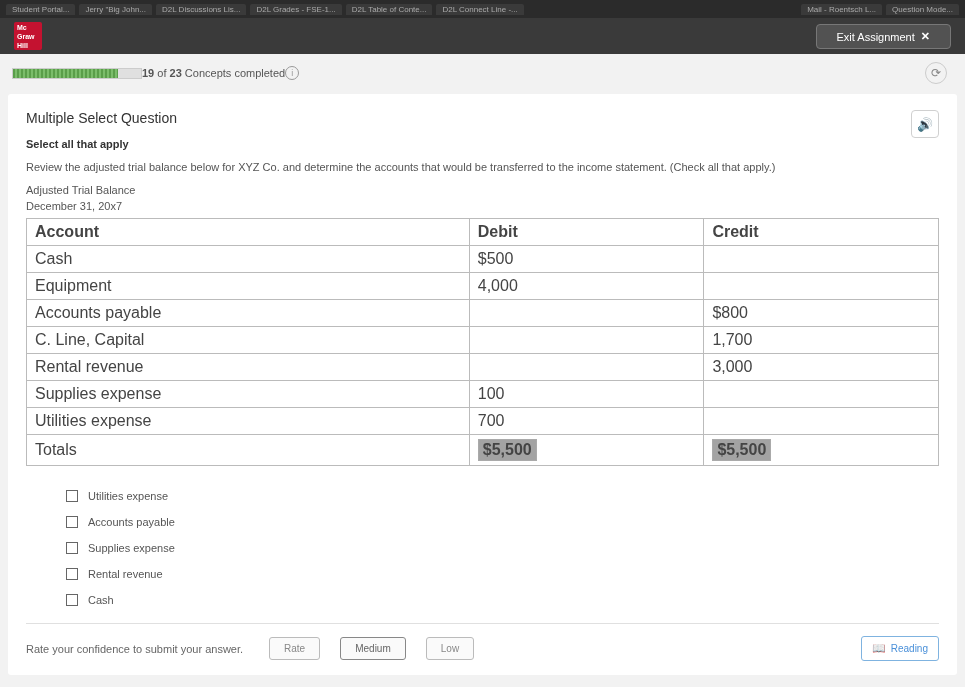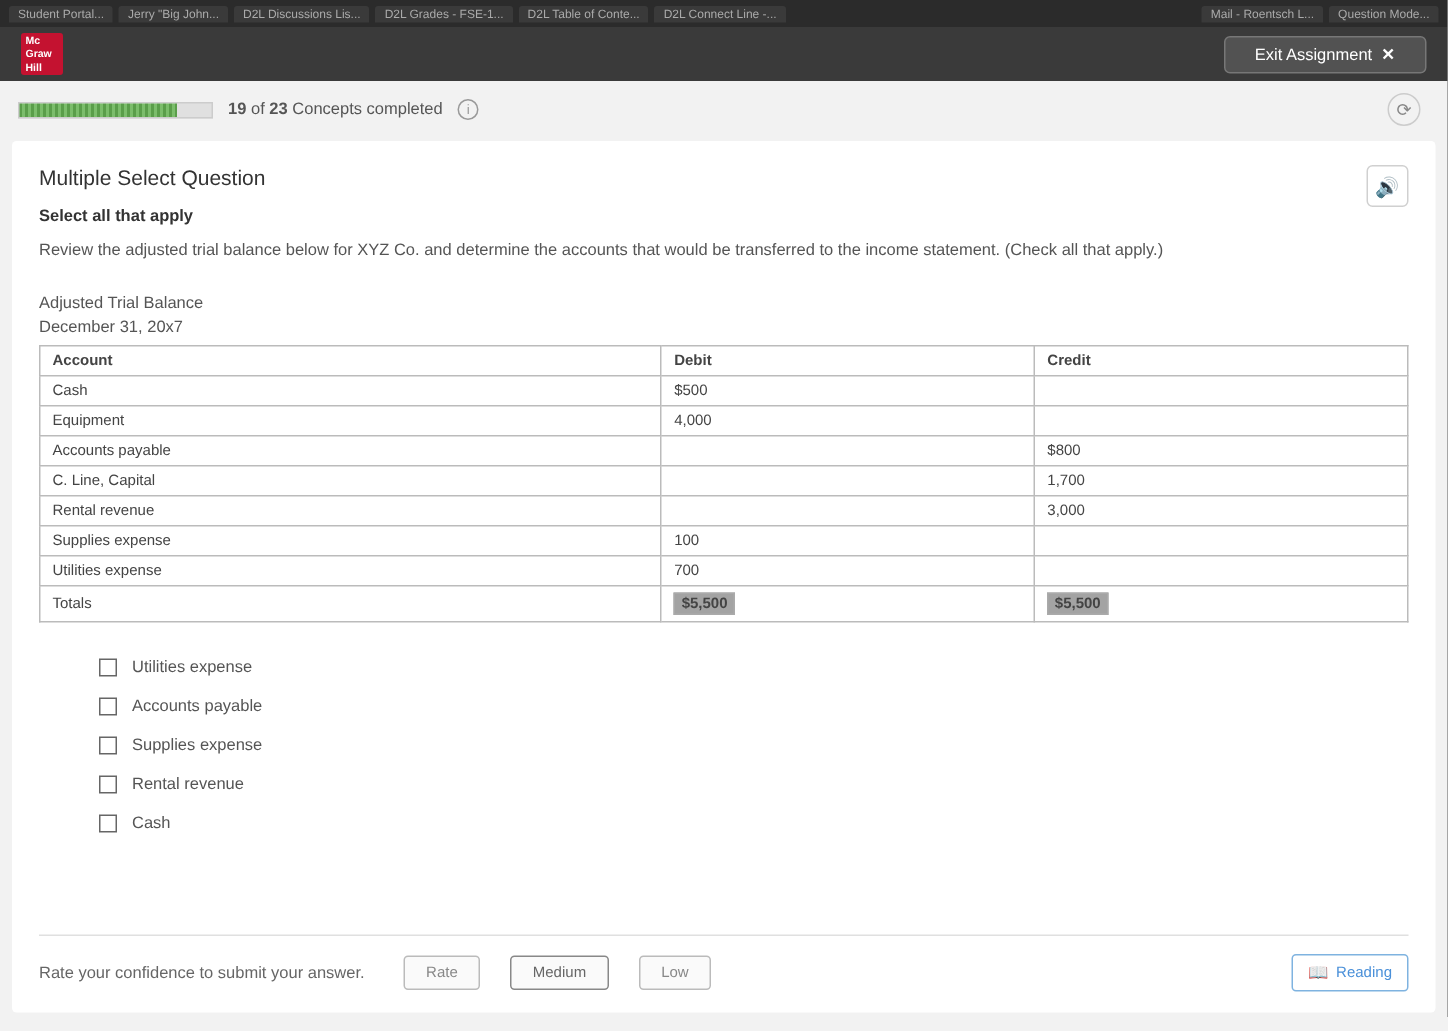--- a/index.html
+++ b/index.html
@@ -5,34 +5,34 @@
   * { margin:0; padding:0; box-sizing:border-box; font-family: Arial, Helvetica, sans-serif; }
   body { background:#1a1a1a; width:965px; height:687px; overflow:hidden; position:relative; }
   .browser-tabs { height:18px; background:#2b2b2b; display:flex; align-items:center; gap:4px; padding:0 6px; font-size:8px; color:#aaa; }
   .browser-tabs .tab { background:#3a3a3a; padding:1px 6px; border-radius:2px 2px 0 0; white-space:nowrap; overflow:hidden; }
   .browser-tabs .spacer { flex:1; }
   .header-bar { background:#3a3a3a; height:36px; display:flex; align-items:center; justify-content:space-between; padding:0 14px; }
   .logo { width:28px; height:28px; background:#c41230; color:#fff; font-size:7px; line-height:9px; font-weight:bold; display:flex; flex-direction:column; justify-content:center; align-items:flex-start; padding:2px 3px; border-radius:2px;}
   .exit-btn { background:#525252; color:#fff; border:1px solid #777; border-radius:4px; padding:5px 20px; font-size:11px; display:flex; align-items:flex-end; gap:6px; cursor:pointer; }
   .exit-btn .x { font-weight:bold; }
   .content-wrap { background:#f2f2f2; height:calc(100% - 54px); padding:0 8px 8px 8px;}
-  .progress-row { display:flex; align-items:center; gap:10px; padding:8px 4px 10px 4px;justify-content:flex-end; }
+  .progress-row { display:flex; align-items:center; padding:8px 4px 10px 4px;justify-content:flex-end; }
   .progress-bar { width:130px; height:11px; background:#e0e0e0; border:1px solid #ccc; position:relative; }
   .progress-fill { position:absolute; left:0; top:0; height:100%; width:82%; background:repeating-linear-gradient(90deg,#5a9e4a,#5a9e4a 2px,#7bbd6b 2px,#7bbd6b 4px); }
   .progress-text { font-size:11px; color:#555; }
   .info-icon { width:14px; height:14px; border:1px solid #999; border-radius:50%; font-size:9px; color:#999; display:flex; align-items:center; justify-content:center; cursor:pointer;}
   .refresh-icon { margin-left:auto; width:22px; height:22px; border:1px solid #ccc; border-radius:50%; display:flex; align-items:center; justify-content:center; color:#888; font-size:12px; margin-right:6px; cursor:pointer;}
   .card { background:#fff; border-radius:3px; padding:16px 18px 14px 18px; position:relative; height:calc(100% - 44px); display:flex; flex-direction:column;}
   .card-head { display:flex; justify-content:space-between; align-items:flex-start; }
   .q-type { font-size:14px; color:#333; margin-bottom:12px;}
   .speaker-btn { width:28px; height:28px; border:1px solid #d0d0d0; border-radius:4px; display:flex; align-items:center; justify-content:center; color:#4a90d9; font-size:13px; cursor:pointer;}
   .instr { font-size:11px; font-weight:bold; color:#333; margin-bottom:10px;}
-  .prompt-text { font-size:11px; color:#555; line-height:1.4; margin-bottom:20px;}
+  .prompt-text { font-size:11px; color:#555; line-height:1.4; margin-bottom:8px;}
   .tb-meta { font-size:11px; color:#555; line-height:1.4;}
-  table.trial { border-collapse:collapse; margin-top:4px; font-size:10px; color:#444; }
+  table.trial { border-collapse:collapse; margin-top:4px; font-size:16px; color:#444; }
   table.trial th, table.trial td { border:1px solid #bbb; padding:4px 8px; text-align:left; }
   table.trial th { font-weight:bold; background:#fff;}
   .total-box { border:1px solid #aaa; padding:1px 4px; display:inline-block; font-weight:bold; background:#a3a3a3;}
   .options { margin:24px 0 0 40px; }
   .opt { display:flex; align-items:center; gap:10px; margin-bottom:14px; font-size:11px; color:#555; cursor:pointer;}
   .chk { width:12px; height:12px; border:1.5px solid #666; background:#fff;}
   .footer-row { margin-top:auto; border-top:1px solid #e0e0e0; padding-top:12px; display:flex; align-items:center; gap:20px;}
   .rate-label { font-size:11px; color:#666; margin-right:6px;}
   .conf-btn { border:1px solid #bbb; background:#fafafa; color:#888; font-size:10px; padding:5px 14px; border-radius:3px; cursor:pointer;}
   .conf-btn.sel { border:1px solid #888; color:#666; }

